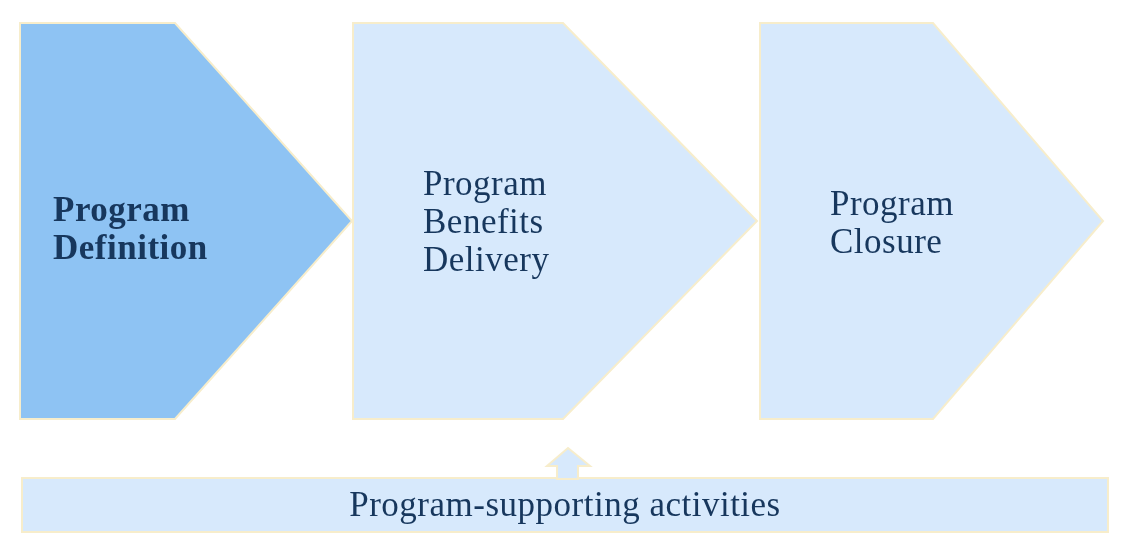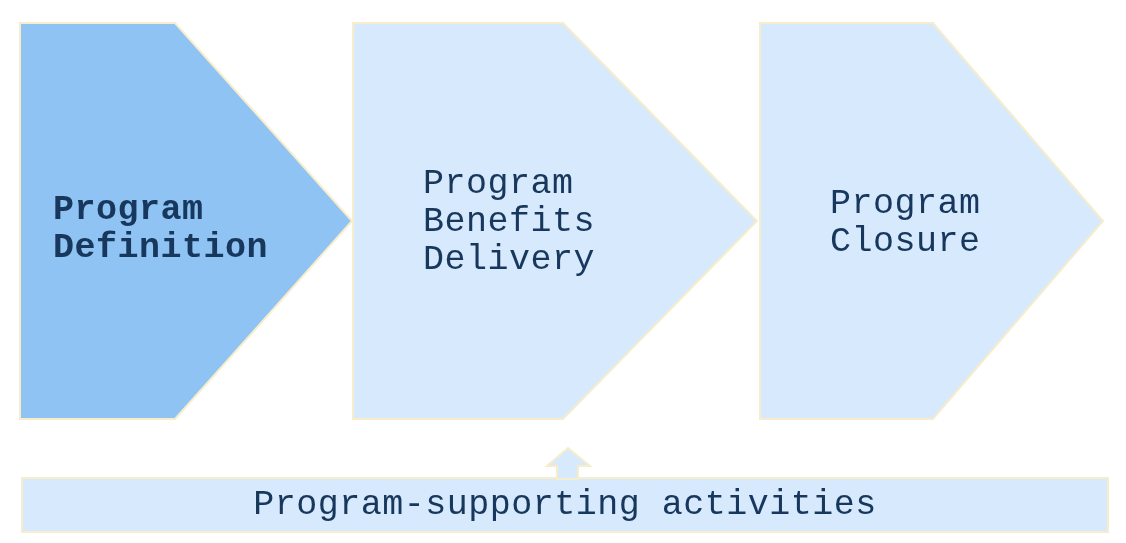--- a/index.html
+++ b/index.html
@@ -6,21 +6,21 @@
     margin: 0;
     padding: 0;
     background: #ffffff;
   }
   .canvas {
     position: relative;
     width: 1126px;
     height: 543px;
     background: #ffffff;
     overflow: hidden;
-    font-family: Liberation Mono, monospace;
+    font-family: Liberation Serif, serif;
   }
   .diagram-layer {
     position: absolute;
     left: 0;
     top: 0;
     width: 1126px;
     height: 543px;
   }
   .shape {
     stroke: #f7edcb;

